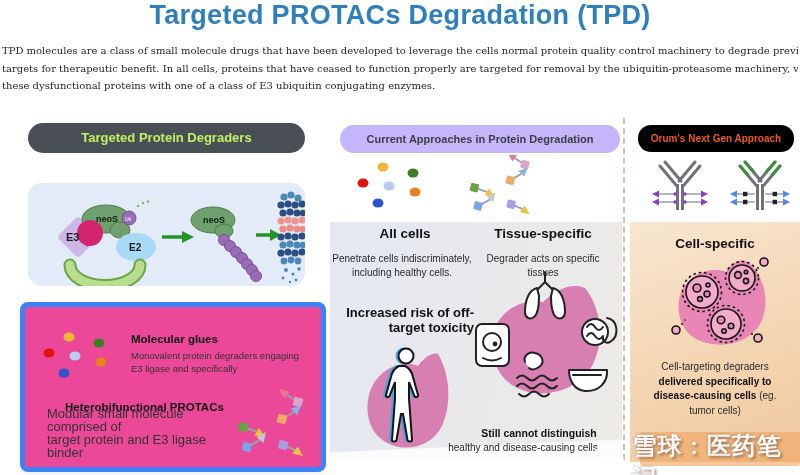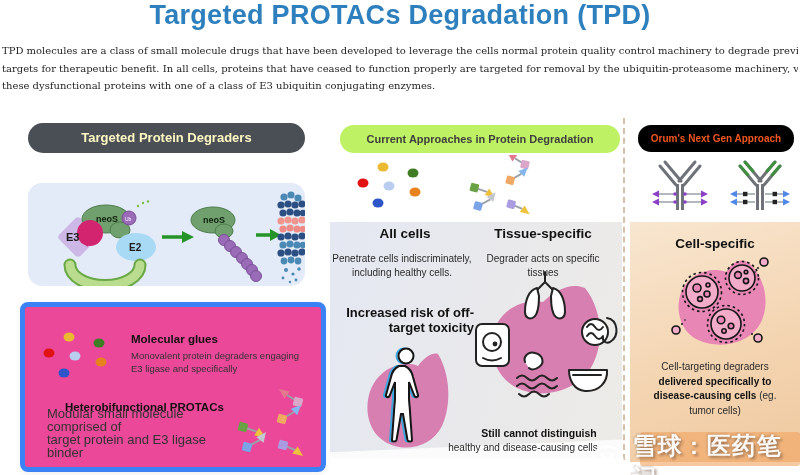--- a/index.html
+++ b/index.html
@@ -9,33 +9,33 @@
 
   
   .title{top:0;left:0;width:800px;text-align:center;font-size:27px;font-weight:bold;
          color:#2d80bd;letter-spacing:.3px;}
   .intro{top:42px;left:2px;width:796px;overflow:hidden;font-family:"DejaVu Serif",serif;
          font-size:10px;color:#1f1f1f;}
   .intro div{white-space:nowrap;line-height:17.5px;}
 
   
   .pill-dark{left:28px;top:123px;width:277px;height:30px;background:#4a4e55;border-radius:16px;
-             color:#fef9c3;font-weight:bold;font-size:13px;line-height:30px;text-align:center;}
+             color:#bef264;font-weight:bold;font-size:13px;line-height:30px;text-align:center;}
   .diagram-box{left:28px;top:183px;width:277px;height:103px;background:#e3ebf8;border-radius:14px;}
   .card{left:20px;top:302px;width:296px;height:160px;background:#ec4899;border:5px solid #3b82f6;
         border-radius:8px;box-shadow:0 2px 6px rgba(0,0,0,.06);}
   .card .glue-dots{left:14px;top:20px;}
   .glues-title{left:106px;top:26px;font-weight:bold;font-size:11.5px;color:#111;}
   .glues-desc{left:106px;top:42px;width:186px;font-size:9.5px;line-height:13px;color:#333;}
   .protacs-title{left:40px;top:94px;font-weight:bold;font-size:11.5px;color:#111;}
   .protacs-desc{left:22px;top:100px;width:196px;text-align:left;font-size:13px;line-height:13px;color:#333;}
   .card .protac-arrows{left:210px;top:78px;}
 
   
-  .pill-mid{left:340px;top:125px;width:280px;height:28px;background:#bef264;border-radius:14px;
+  .pill-mid{left:340px;top:125px;width:280px;height:28px;background:#c4b5fd;border-radius:14px;
             color:#3e3e3e;font-weight:bold;font-size:11px;line-height:28px;text-align:center;}
   .mid-molecules{left:345px;top:155px;}
   .mid-bg{left:330px;top:222px;width:292px;height:236px;overflow:hidden;
           background:linear-gradient(105deg,#e4e8f2 0%,#e9e9eb 55%,#edebe7 100%);}
   .mid-bg::after{content:"";position:absolute;left:-12px;right:-12px;bottom:-16px;height:28px;
           background:#fbfbfc;transform:rotate(-2.5deg);}
   .col-title{font-weight:bold;font-size:13.5px;color:#111;text-align:center;}
   .allcells-title{left:336px;top:226px;width:138px;}
   .allcells-body{left:332px;top:252px;width:140px;text-align:center;font-size:10px;line-height:14px;color:#2a2a2a;}
   .allcells-warning{left:336px;top:306px;width:138px;text-align:right;font-weight:bold;font-size:13px;line-height:14.5px;color:#111;}

